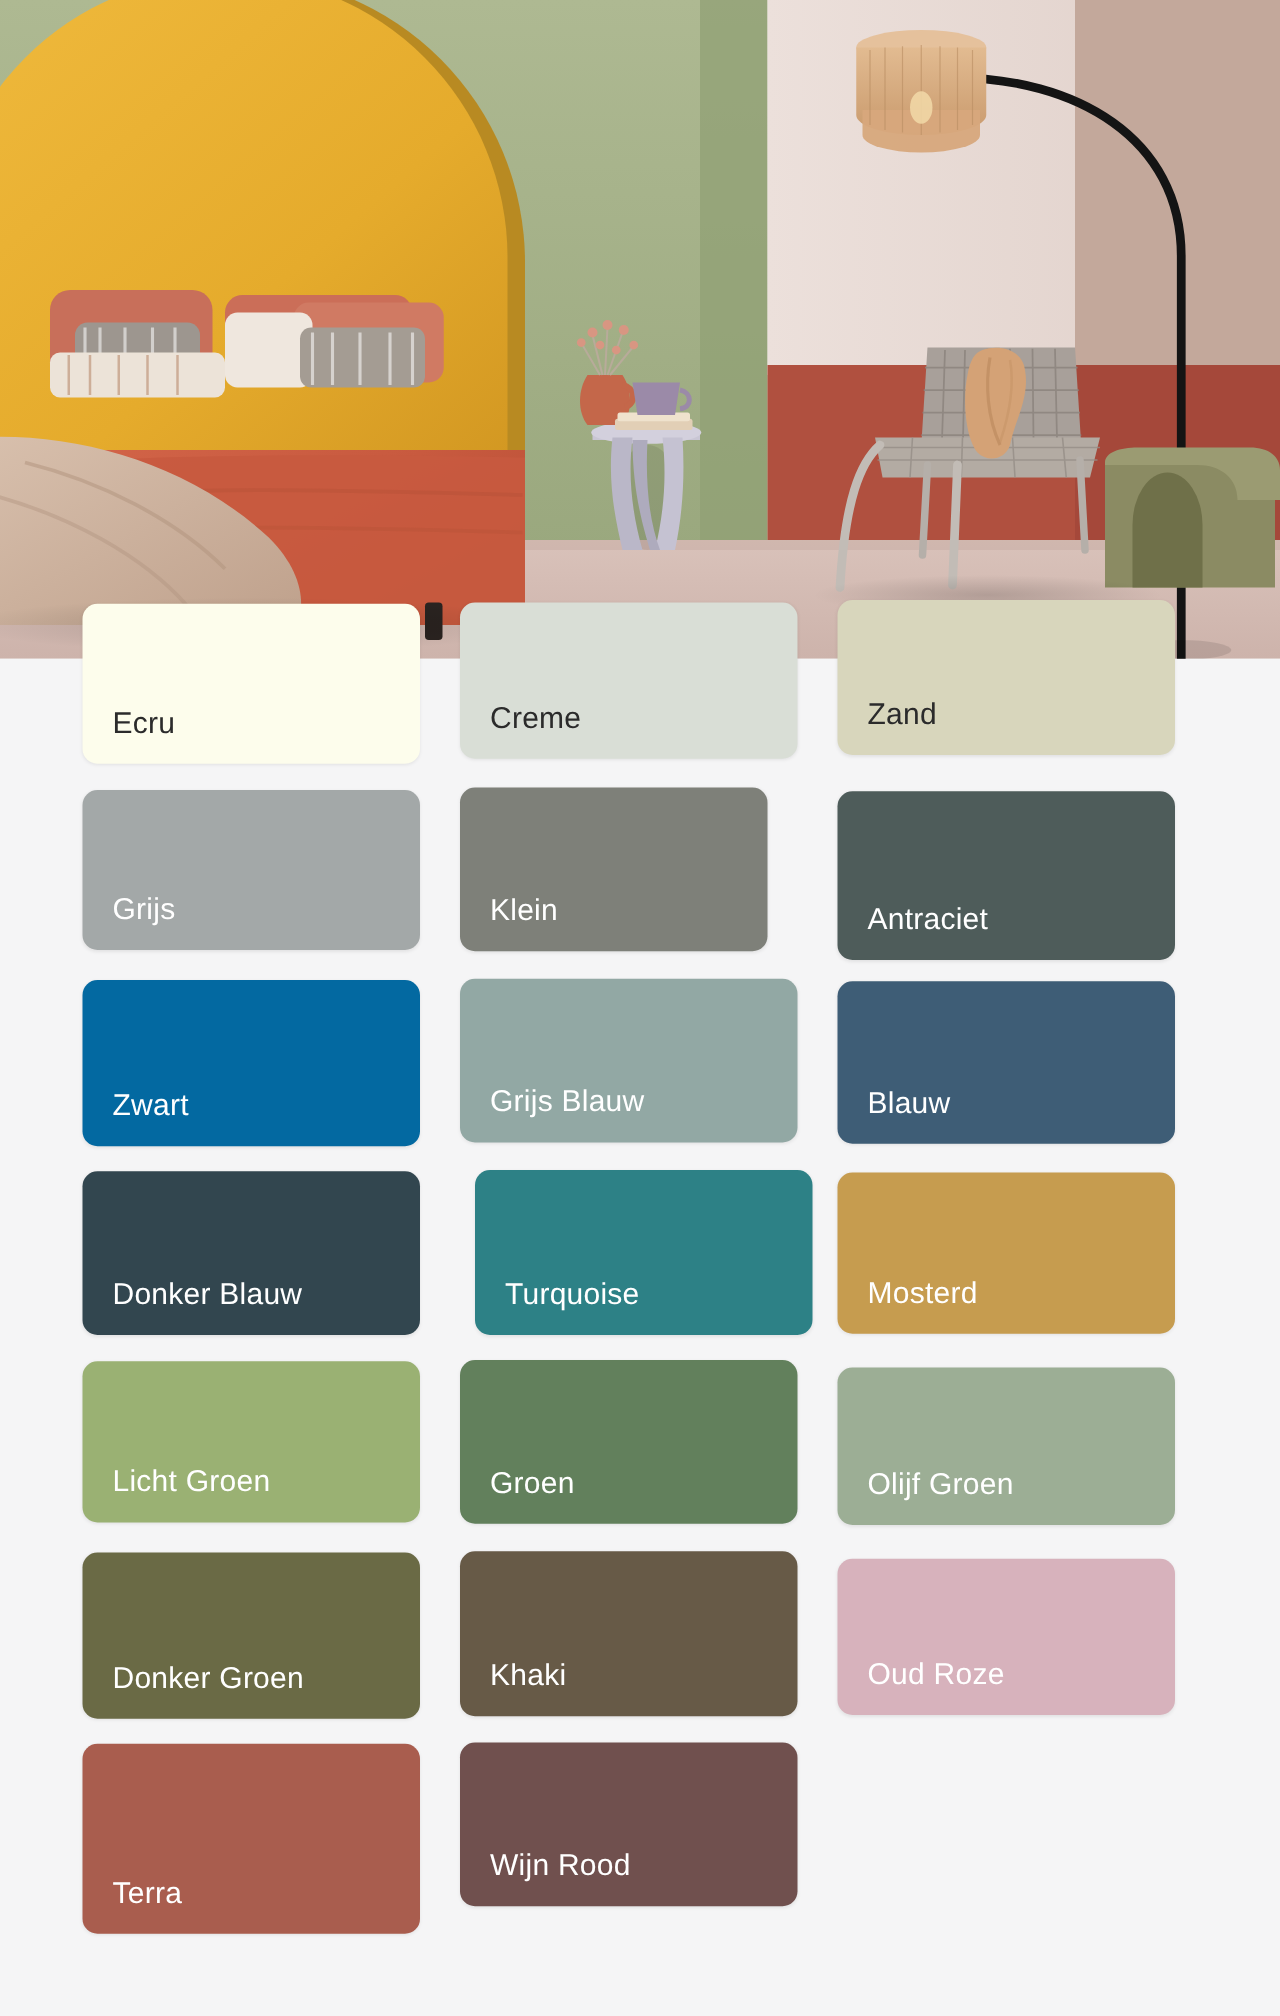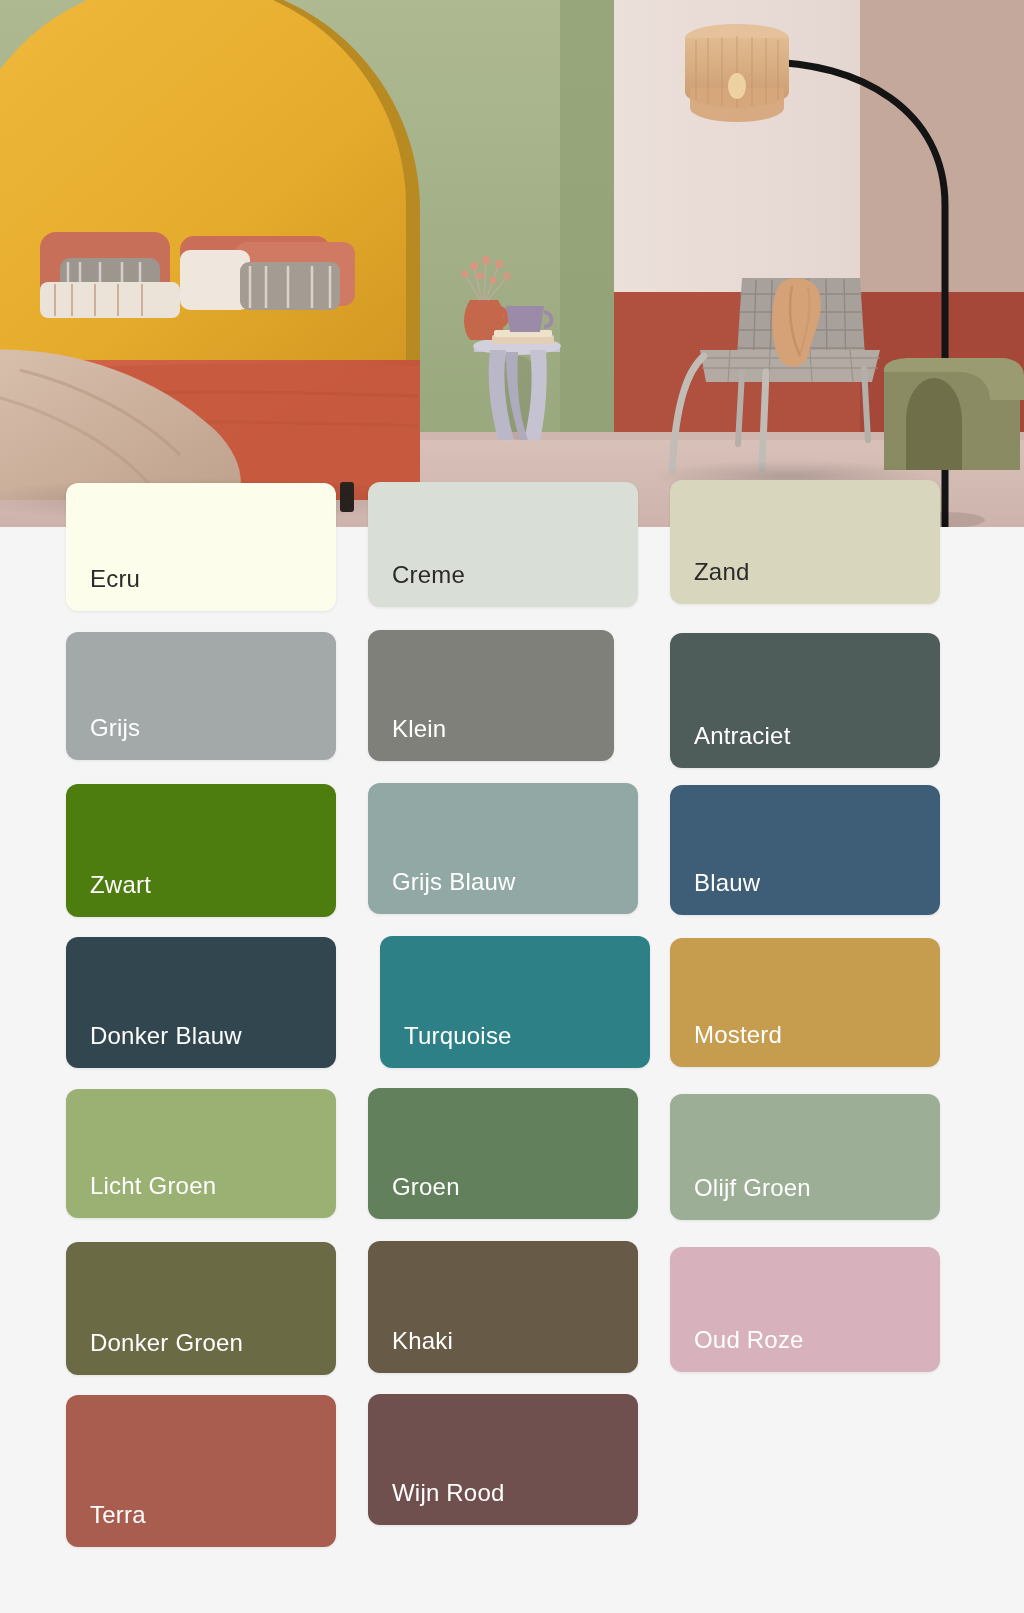--- a/index.html
+++ b/index.html
@@ -252,21 +252,21 @@
     </div>
     <div class="swatch dark" style="left: 66px; top: 620px; width: 270px; height: 128px; background: rgb(163, 168, 168);">
       <span class="label">Grijs</span>
     </div>
     <div class="swatch dark" style="left: 368px; top: 618px; width: 246px; height: 131px; background: rgb(126, 128, 121);">
       <span class="label">Klein</span>
     </div>
     <div class="swatch dark" style="left: 670px; top: 621px; width: 270px; height: 135px; background: rgb(78, 92, 90);">
       <span class="label">Antraciet</span>
     </div>
-    <div class="swatch dark" style="left: 66px; top: 772px; width: 270px; height: 133px; background: #4d7c0f;">
+    <div class="swatch dark" style="left: 66px; top: 772px; width: 270px; height: 133px; background: #0369a1;">
       <span class="label">Zwart</span>
     </div>
     <div class="swatch dark" style="left: 368px; top: 771px; width: 270px; height: 131px; background: rgb(146, 168, 164);">
       <span class="label">Grijs Blauw</span>
     </div>
     <div class="swatch dark" style="left: 670px; top: 773px; width: 270px; height: 130px; background: rgb(62, 93, 118);">
       <span class="label">Blauw</span>
     </div>
     <div class="swatch dark" style="left: 66px; top: 925px; width: 270px; height: 131px; background: rgb(50, 70, 79); padding-left: 28px;">
       <span class="label">Donker Blauw</span>

